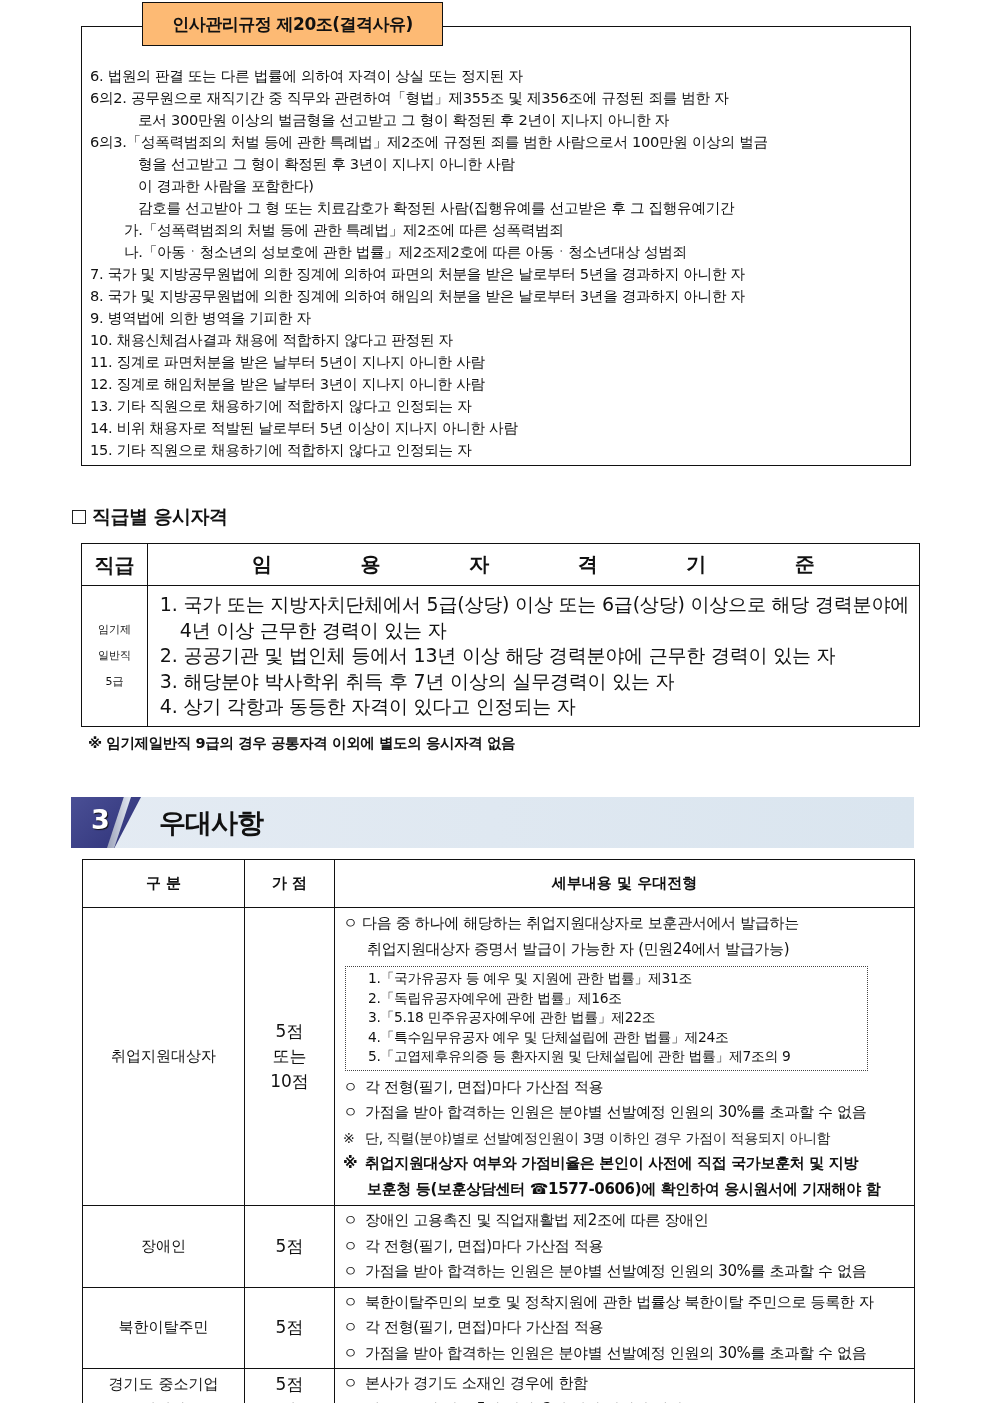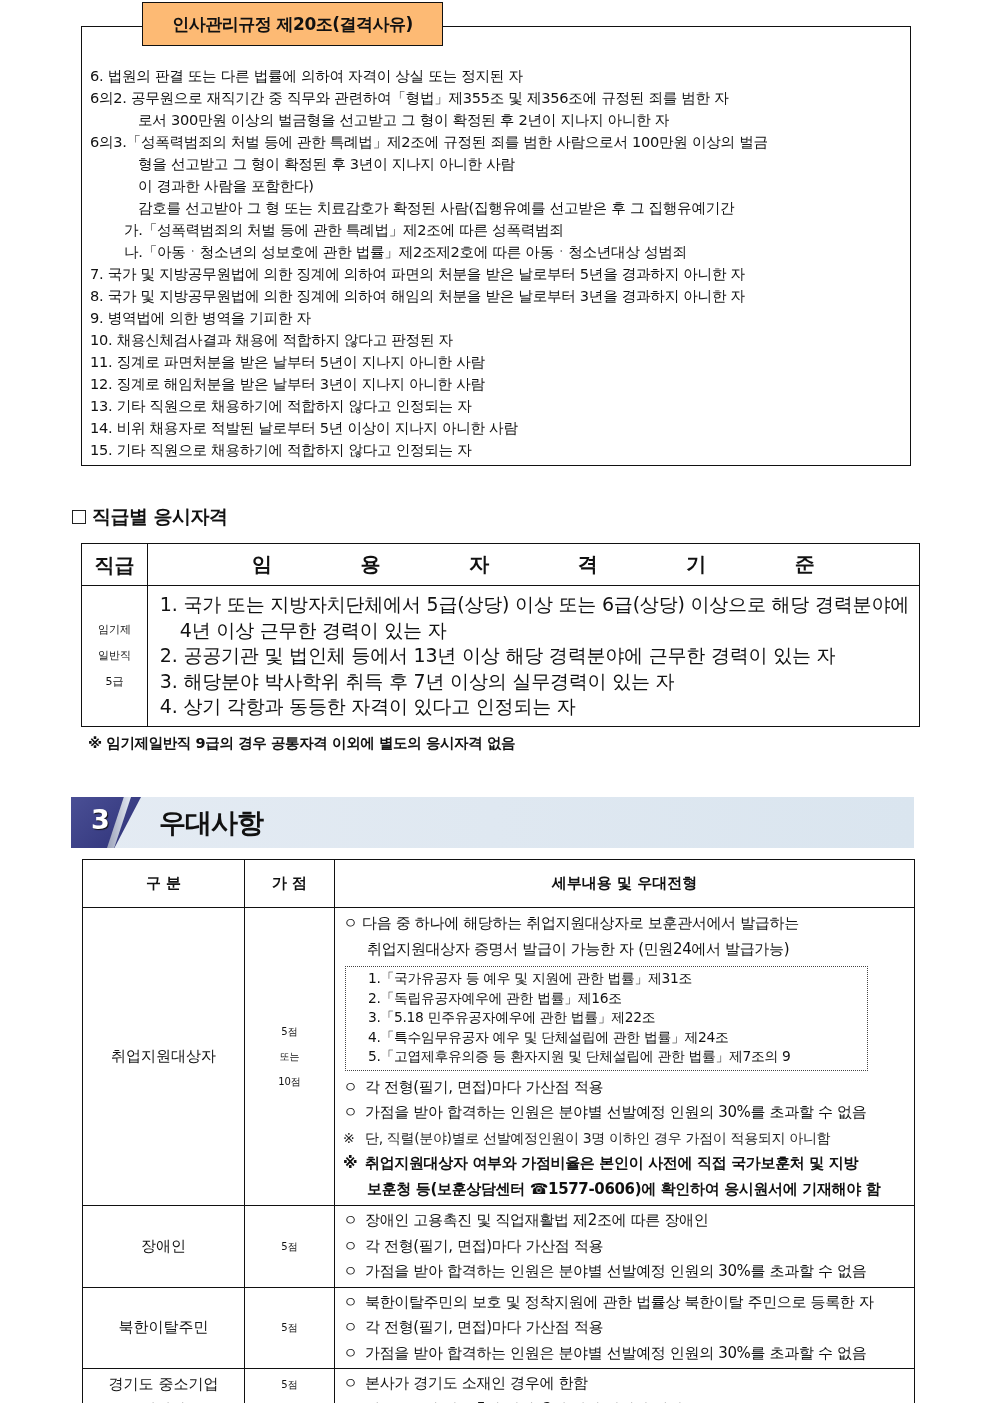--- a/index.html
+++ b/index.html
@@ -79,21 +79,21 @@
   }
 
   
   #pref-table {
     position: absolute; left: 82px; top: 859px; width: 833px;
     border: 1.5px solid #111;
   }
   #pref-table td, #pref-table th { border: 1px solid #111; padding: 0; vertical-align: middle; }
   #pref-table th { height: 47px; font-size: 15px; font-weight: bold; }
   .pc-cat { width: 161px; text-align: center; font-size: 15px; line-height: 25px; }
-  .pc-pts { width: 89px; text-align: center; font-size: 10px; line-height: 25px; }
+  .pc-pts { width: 89px; text-align: center; font-size: 17px; line-height: 25px; }
   .pc-detail { padding: 2px 6px 2px 8px !important; }
   .pl { line-height: 25.5px; font-size: 15px; white-space: nowrap; letter-spacing: -0.35px; }
   .pl.cont { padding-left: 24px; }
   .pl.bold { font-weight: bold; }
   .pl.small { font-size: 14px; color: #222; }
   .lawbox {
     border: 1px dotted #444; margin: 4px 40px 4px 2px; padding: 2px 6px 3px 22px;
   }
   .law { font-size: 13.8px; line-height: 19.5px; white-space: nowrap; letter-spacing: -0.3px; font-family: "DejaVu Sans", sans-serif; }
   .circ { display: inline-block; width: 22px; }

